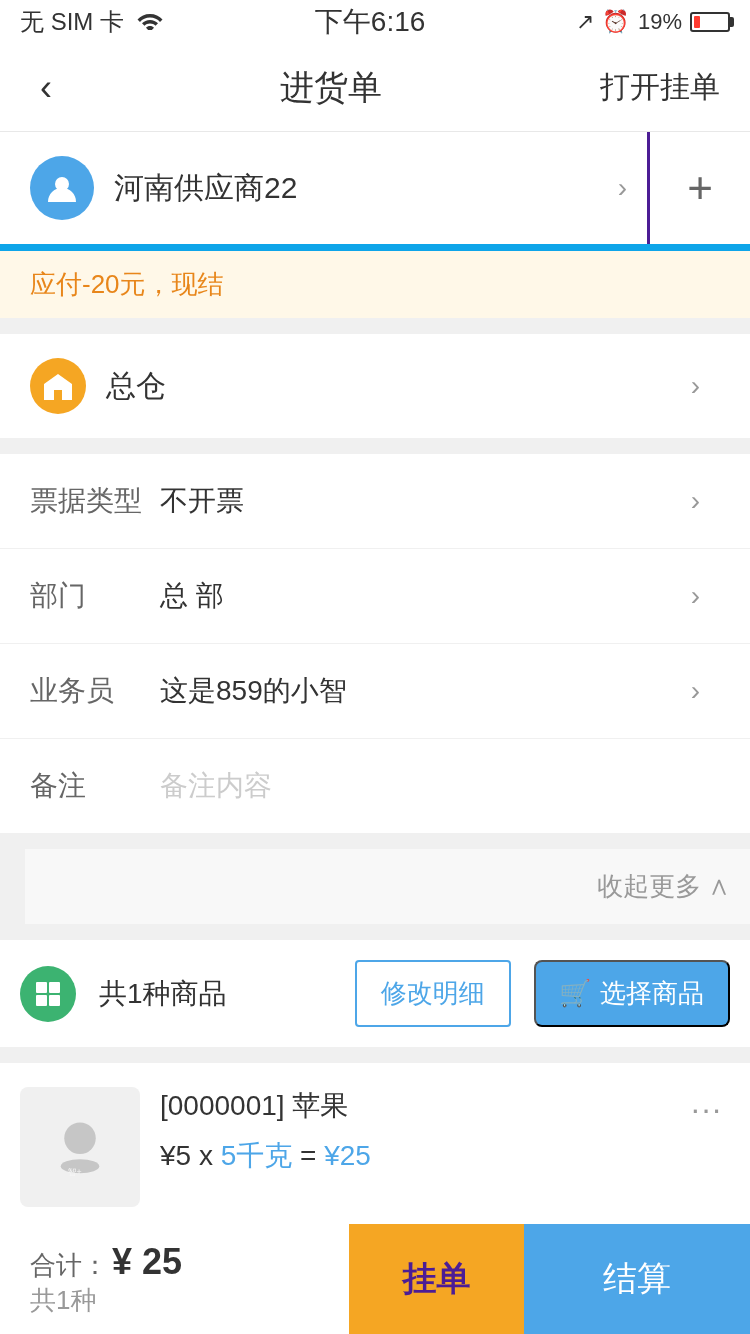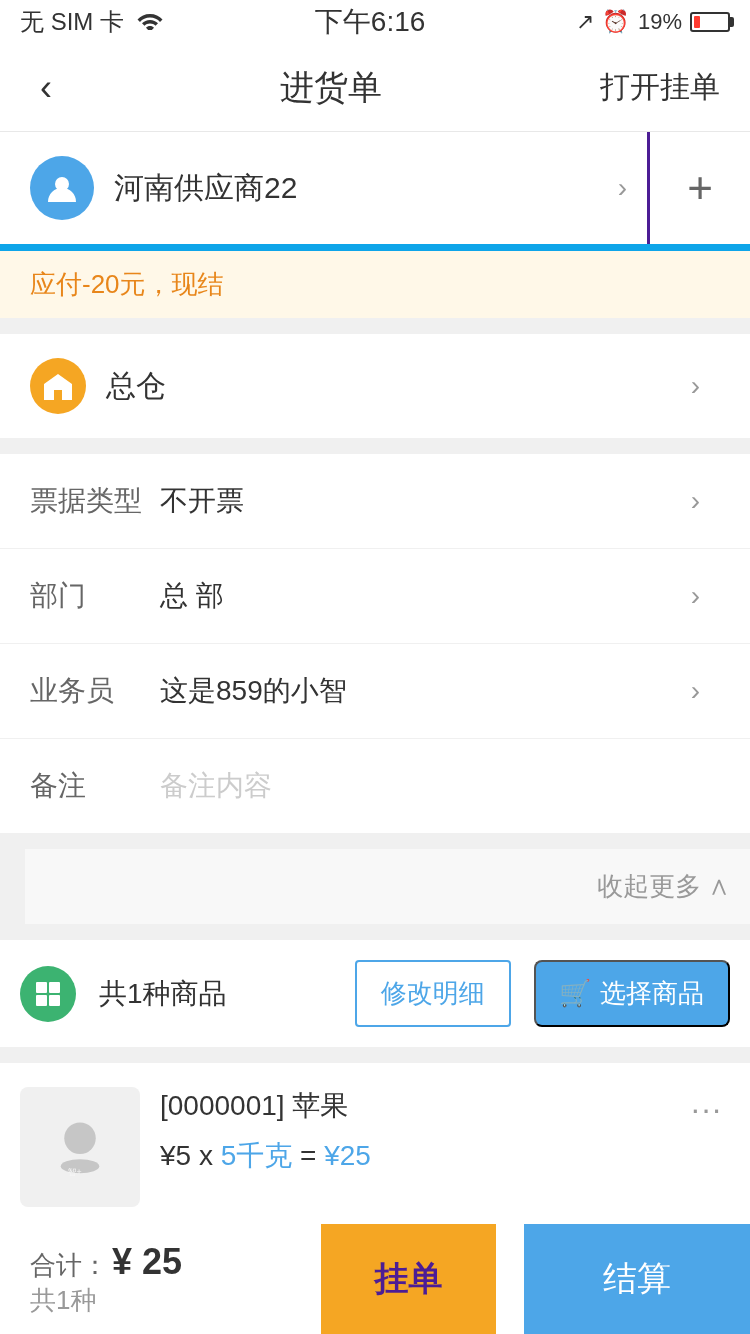--- a/index.html
+++ b/index.html
@@ -295,21 +295,20 @@
 
     
     .bottom-bar {
       position: fixed;
       bottom: 0;
       left: 0;
       width: 750px;
       height: 110px;
       display: flex;
       background: #fff;
-      gap: 28px;
     }
     .bottom-total {
       flex: 1;
       display: flex;
       flex-direction: column;
       justify-content: center;
       padding: 0 30px;
       background: #fff;
     }
     .bottom-total-label {

